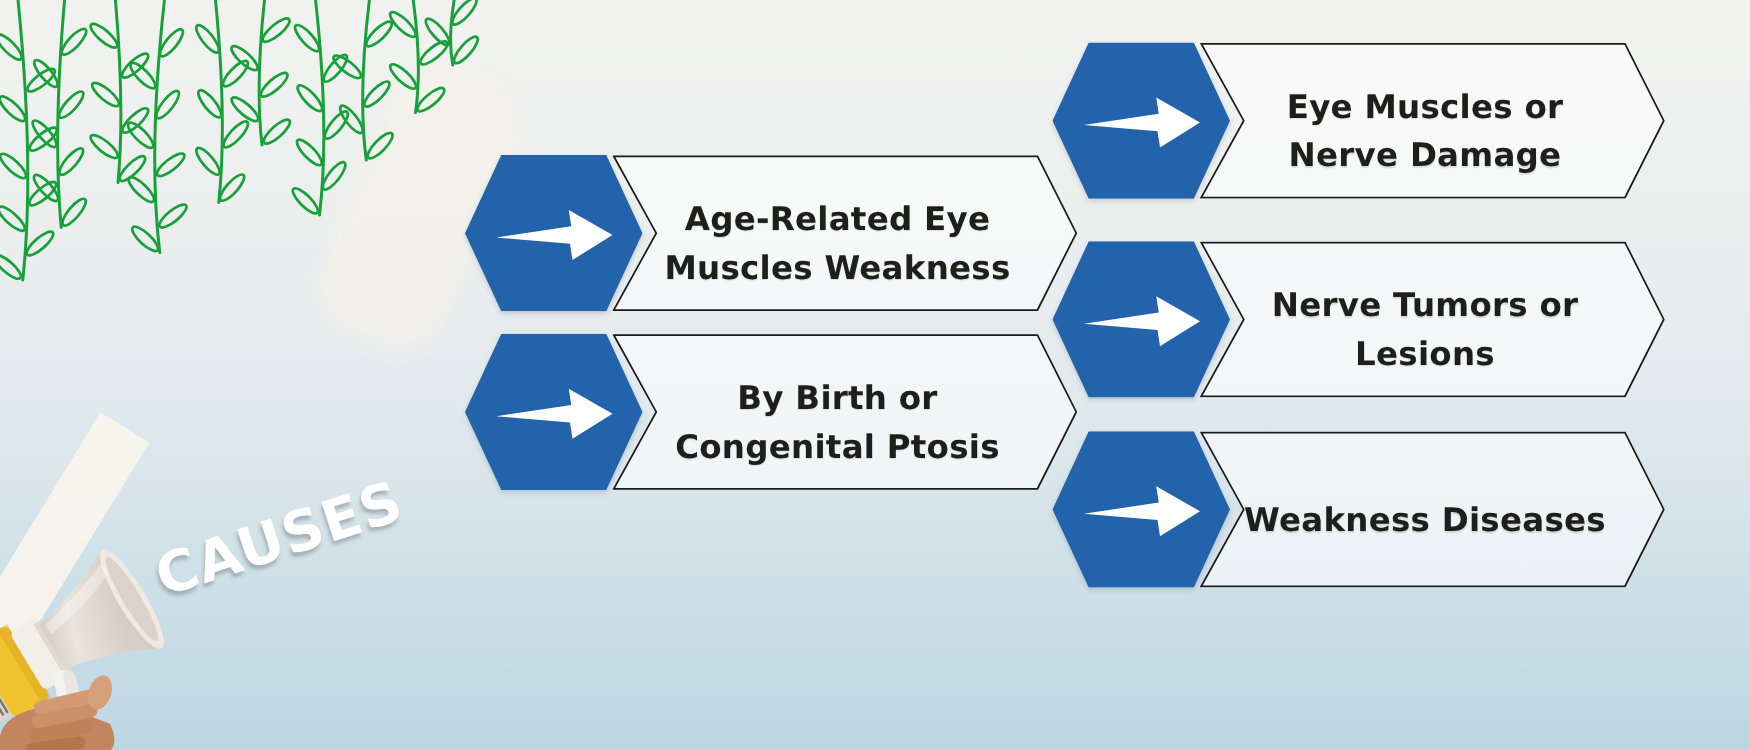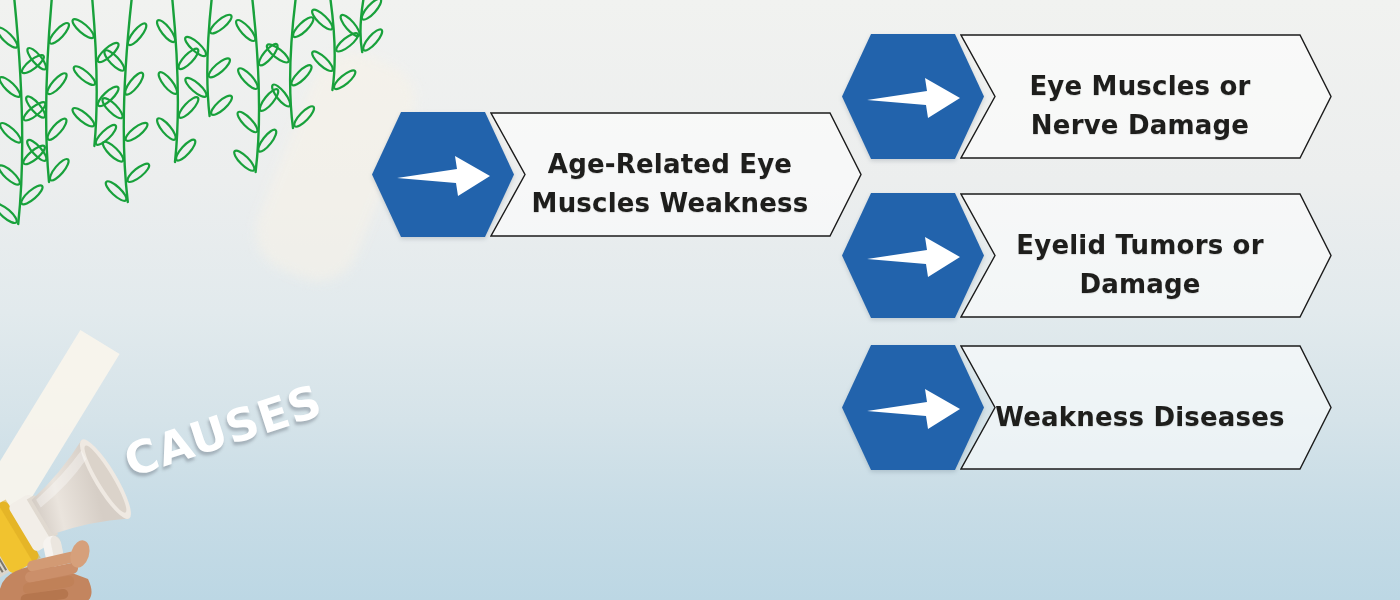--- a/index.html
+++ b/index.html
@@ -245,49 +245,59 @@
       <g transform="translate(360.6,41.6) rotate(-131)">
         <ellipse cx="16" cy="0" rx="13.5" ry="4.4" fill="none" stroke="#18a13b" stroke-width="2.2"></ellipse>
       </g>
       <g transform="translate(362.2,56.0) rotate(-49)">
         <ellipse cx="16" cy="0" rx="13.5" ry="4.4" fill="none" stroke="#18a13b" stroke-width="2.2"></ellipse>
       </g>
     </svg>
 
   <div class="causes">CAUSES</div>
 
-  <div class="row col-left" style="top:112px">
+  <div class="row col-left" style="top:124px">
     <svg class="banner" viewBox="0 0 372 125" preserveAspectRatio="none">
       <polygon points="1,1 340,1 371,62.5 340,124 1,124 35,62.5"></polygon>
     </svg>
     <div class="label">Age-Related Eye Muscles Weakness</div>
     <svg class="hexwrap hexsvg" viewBox="0 0 142 125">
       <polygon class="hexfill" points="0,62.5 29,0 113,0 142,62.5 113,125 29,125"></polygon>
       <path class="arrowglyph" d="M25,66 L85,57 L83,44 L118,64 L86,84 L84,71 Z"></path>
     </svg>
   </div>
 
+  <div class="row col-left" style="top:267px">
+    <svg class="banner" viewBox="0 0 372 125" preserveAspectRatio="none">
+      <polygon points="1,1 340,1 371,62.5 340,124 1,124 35,62.5"></polygon>
+    </svg>
+    <div class="label">By Birth or Congenital Ptosis</div>
+    <svg class="hexwrap hexsvg" viewBox="0 0 142 125">
+      <polygon class="hexfill" points="0,62.5 29,0 113,0 142,62.5 113,125 29,125"></polygon>
+      <path class="arrowglyph" d="M25,66 L85,57 L83,44 L118,64 L86,84 L84,71 Z"></path>
+    </svg>
+  </div>
 
 
   <div class="row col-right" style="top:34px">
     <svg class="banner" viewBox="0 0 372 125" preserveAspectRatio="none">
       <polygon points="1,1 340,1 371,62.5 340,124 1,124 35,62.5"></polygon>
     </svg>
     <div class="label">Eye Muscles or Nerve Damage</div>
     <svg class="hexwrap hexsvg" viewBox="0 0 142 125">
       <polygon class="hexfill" points="0,62.5 29,0 113,0 142,62.5 113,125 29,125"></polygon>
       <path class="arrowglyph" d="M25,66 L85,57 L83,44 L118,64 L86,84 L84,71 Z"></path>
     </svg>
   </div>
 
   <div class="row col-right" style="top:193px">
     <svg class="banner" viewBox="0 0 372 125" preserveAspectRatio="none">
       <polygon points="1,1 340,1 371,62.5 340,124 1,124 35,62.5"></polygon>
     </svg>
-    <div class="label">Eyelid Tumors or Damage</div>
+    <div class="label">Nerve Tumors or Lesions</div>
     <svg class="hexwrap hexsvg" viewBox="0 0 142 125">
       <polygon class="hexfill" points="0,62.5 29,0 113,0 142,62.5 113,125 29,125"></polygon>
       <path class="arrowglyph" d="M25,66 L85,57 L83,44 L118,64 L86,84 L84,71 Z"></path>
     </svg>
   </div>
 
   <div class="row col-right" style="top:345px">
     <svg class="banner" viewBox="0 0 372 125" preserveAspectRatio="none">
       <polygon points="1,1 340,1 371,62.5 340,124 1,124 35,62.5"></polygon>
     </svg>

